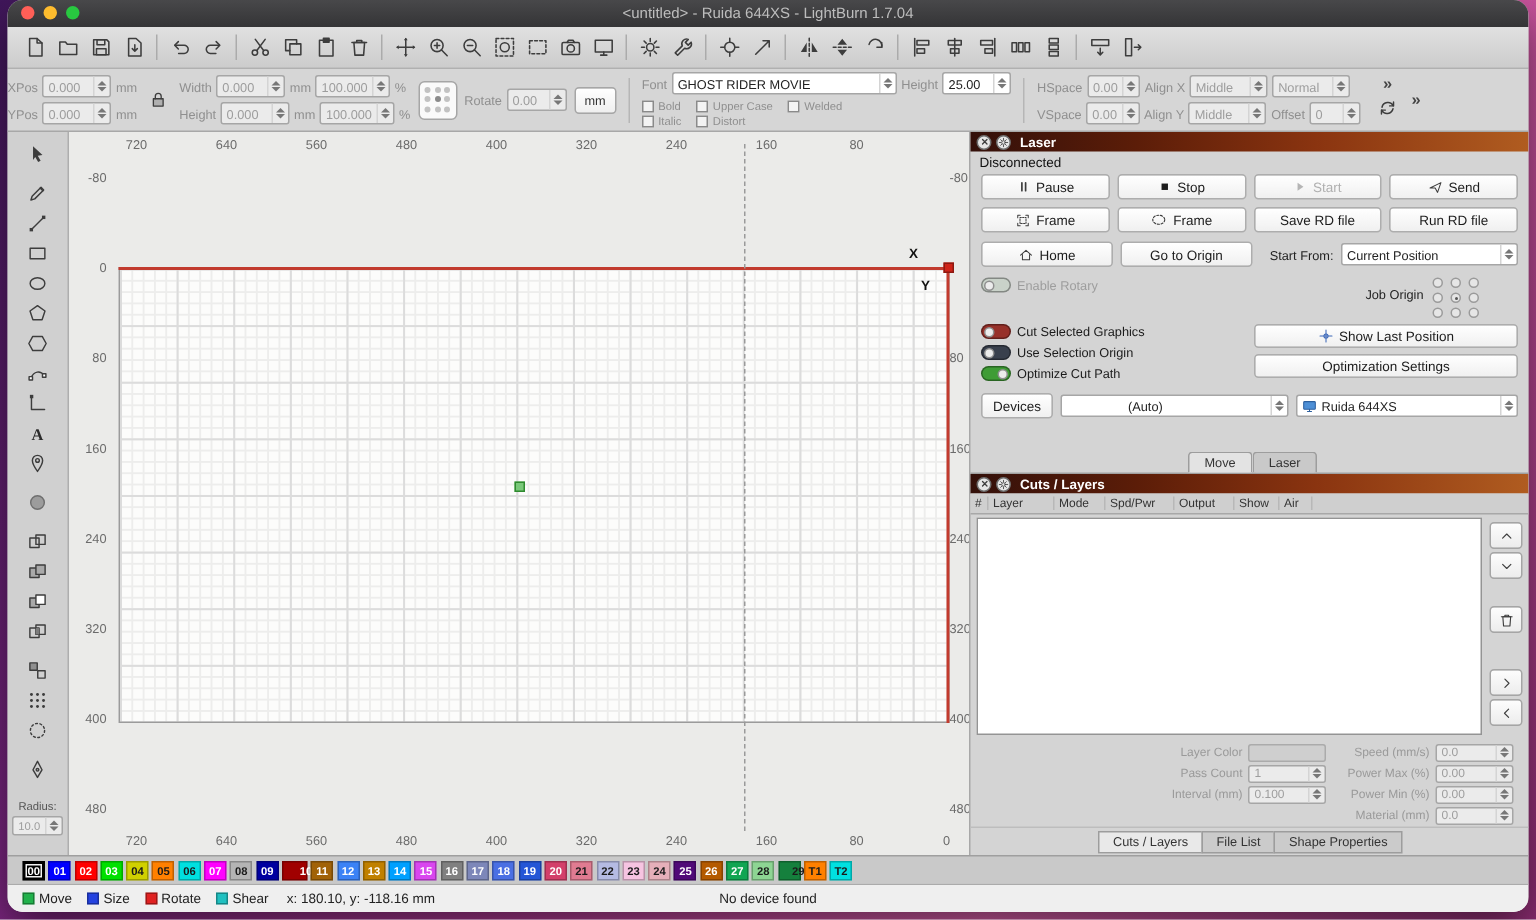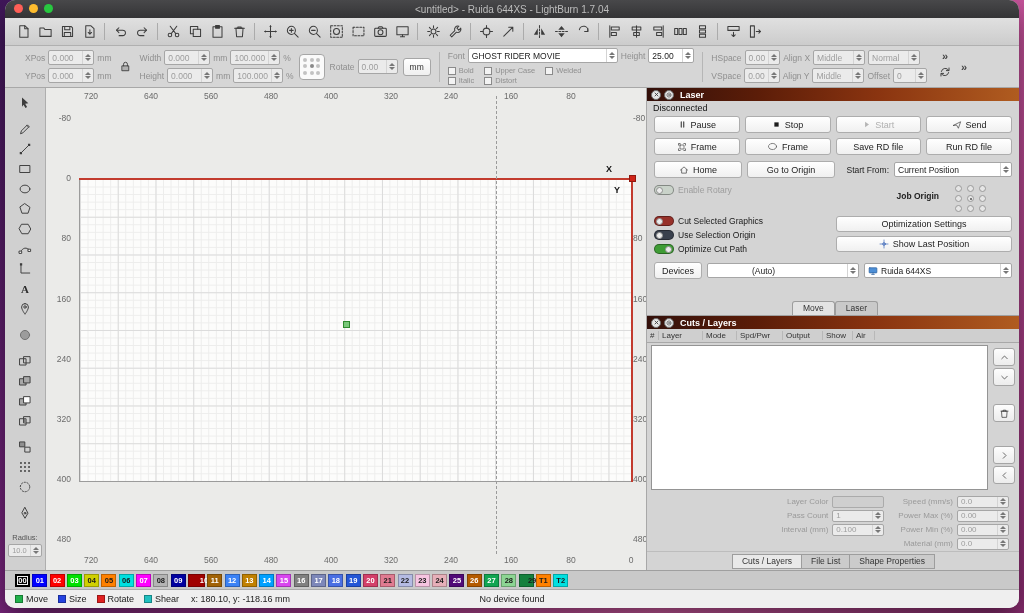--- a/index.html
+++ b/index.html
@@ -16,21 +16,21 @@
   .tl.red{background:#ff5f57;}.tl.yellow{background:#febc2e;}.tl.green{background:#28c840;}
   .title{font-size:10px;color:#bdbdbd;}
   
   .main-toolbar{height:27px;flex:0 0 auto;display:flex;align-items:center;padding-left:7px;
                 background:linear-gradient(#e0e0e0,#cccccc);border-bottom:1px solid #b0b0b0;}
   .tb-btn{width:22px;height:22px;display:flex;align-items:center;justify-content:center;background:none;border:none;padding:0;}
   .tb-sep{width:1px;height:17px;background:#ababab;margin:0 4px;display:inline-block;}
   .icon{display:inline-flex;align-items:center;justify-content:center;}
   
   .controls-bar{height:41px;flex:0 0 auto;background:#d6d6d6;border-bottom:1px solid #a8a8a8;
-                display:flex;align-items:center;padding:0 4px 0 20px;gap:5px;position:relative;}
+                display:flex;align-items:center;padding:0 4px 0 0;gap:5px;position:relative;}
   .cb-col{display:flex;flex-direction:column;gap:3px;}
   .cb-row{display:flex;align-items:center;gap:3px;height:15px;}
   .cb-lbl{font-size:8.5px;color:#8f8f8f;}
   .cb-sep{width:1px;height:30px;background:#b6b6b6;margin:0 3px;}
   .spin,.combo{display:inline-flex;align-items:center;justify-content:space-between;height:15px;
         background:#fff;border:1px solid #a6a6a6;border-radius:2px;font-size:8.5px;color:#222;padding-left:3px;box-sizing:border-box;}
   .spin.dis,.combo.dis{background:#ebebeb;color:#9d9d9d;}
   .spin-arrows{display:flex;flex-direction:column;justify-content:center;gap:1px;padding:0 2px;border-left:1px solid #d4d4d4;height:100%;margin-left:3px;}
   .tu{width:0;height:0;border-left:3px solid transparent;border-right:3px solid transparent;border-bottom:3.5px solid #777;}
   .td{width:0;height:0;border-left:3px solid transparent;border-right:3px solid transparent;border-top:3.5px solid #777;}
@@ -101,21 +101,21 @@
   .lbtn.wide{height:16px;}
   .home-row{display:grid;grid-template-columns:88px 88px 1fr 118px;gap:5px;margin:6px 7px 0;align-items:center;}
   .sf-lbl{font-size:8.5px;color:#222;justify-self:end;white-space:nowrap;}
   .rotary-row{display:flex;margin:7px 7px 0;align-items:flex-start;}
   .rot-label{display:flex;align-items:center;gap:4px;flex:1;}
   .dis-text{font-size:8.5px;color:#9d9d9d;}
   .toggle{width:20px;height:10px;border-radius:5px;position:relative;border:1px solid rgba(0,0,0,.35);box-sizing:border-box;display:inline-block;}
   .toggle .knob{position:absolute;top:0.5px;left:1px;width:7px;height:7px;border-radius:50%;background:#ececec;border:1px solid #8f8f8f;box-sizing:border-box;}
   .toggle.on .knob{left:auto;right:1px;}
   .toggle.gray{background:#c9d2c9;}
-  .job-origin{display:flex;align-items:flex-start;gap:16px;margin-right:24px;font-weight:bold;}
+  .job-origin{display:flex;align-items:flex-start;gap:6px;margin-right:24px;}
   .jo-lbl{font-size:8.5px;color:#222;margin-top:6px;}
   .jo-grid{display:grid;grid-template-columns:repeat(3,9px);gap:3px;}
   .jrad{width:7px;height:7px;border-radius:50%;border:1px solid #9a9a9a;background:#e6e6e6;box-sizing:border-box;position:relative;}
   .jrad.sel::after{content:"";position:absolute;left:1.5px;top:1.5px;width:2.5px;height:2.5px;border-radius:50%;background:#555;}
   .tog-area{display:flex;margin:4px 7px 0;gap:6px;}
   .tog-col{flex:1;display:flex;flex-direction:column;gap:4px;}
   .tog-row{display:flex;align-items:flex-end;gap:4px;font-size:8.5px;color:#1a1a1a;}
   .opt-col{width:176px;display:flex;flex-direction:column;gap:4px;}
   .device-row{display:flex;gap:5px;margin:8px 7px 5px;align-items:center;}
   .device-row .flex1{flex:1;padding-left:44px;}
@@ -1012,30 +1012,30 @@
               </div>
               <div class="tog-row">
                 <span class="toggle on" style="background:#3f9c35">
                     <span class="knob"></span>
                   </span>
                 <span>Optimize Cut Path</span>
               </div>
             </div>
             <div class="opt-col">
               <button class="lbtn wide">
-                  <span>Optimization Settings</span>
-                </button>
-              <button class="lbtn wide">
                   <span class="js-icon icon">
                     <svg viewBox="0 0 16 16" width="10" height="10" fill="none" stroke="#3d3d3d" stroke-width="1.1" stroke-linecap="round" stroke-linejoin="round">
                       <path d="M8 1.6v12.8M1.6 8h12.8" stroke="#3a66b8"></path>
                       <circle cx="8" cy="8" r="2.2" stroke="#3a66b8"></circle>
                     </svg>
                   </span>
                   <span>Show Last Position</span>
+                </button>
+              <button class="lbtn wide">
+                  <span>Optimization Settings</span>
                 </button>
             </div>
           </div>
           <div class="device-row">
             <button class="lbtn" style="min-width:48px">
                 <span>Devices</span>
               </button>
             <span class="combo flex1">
                 <span class="combo-val">(Auto)</span>
                 <span class="spin-arrows">

